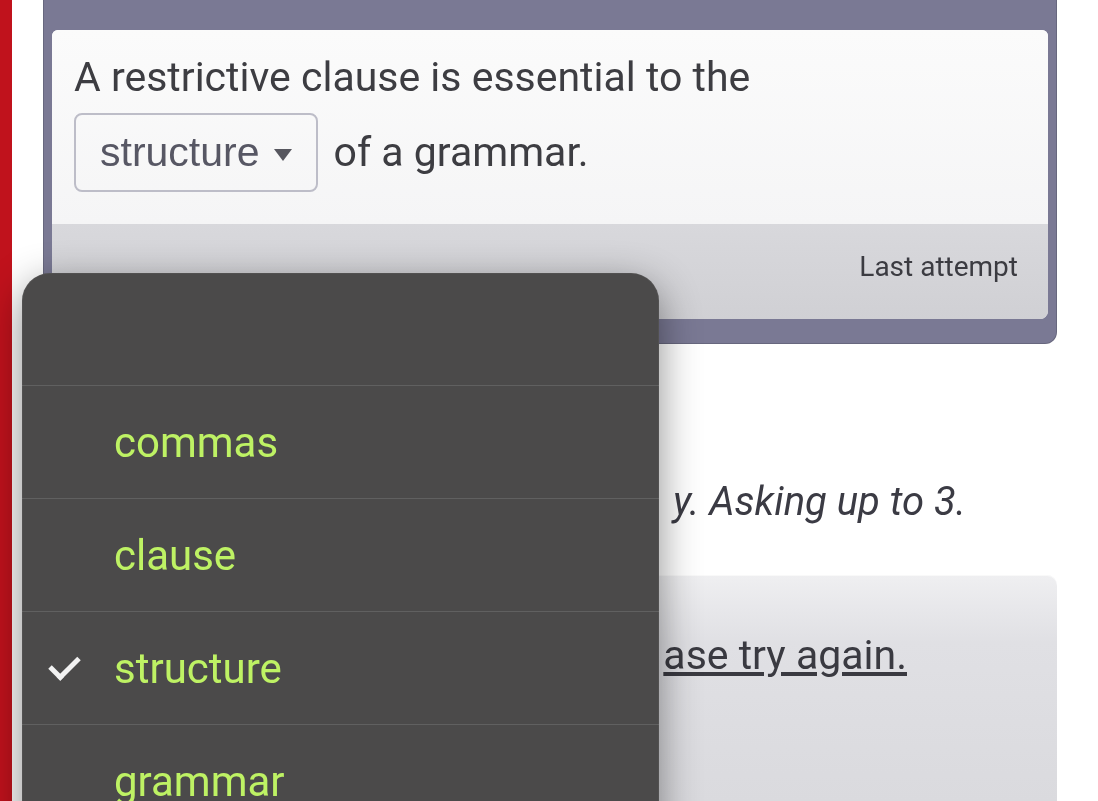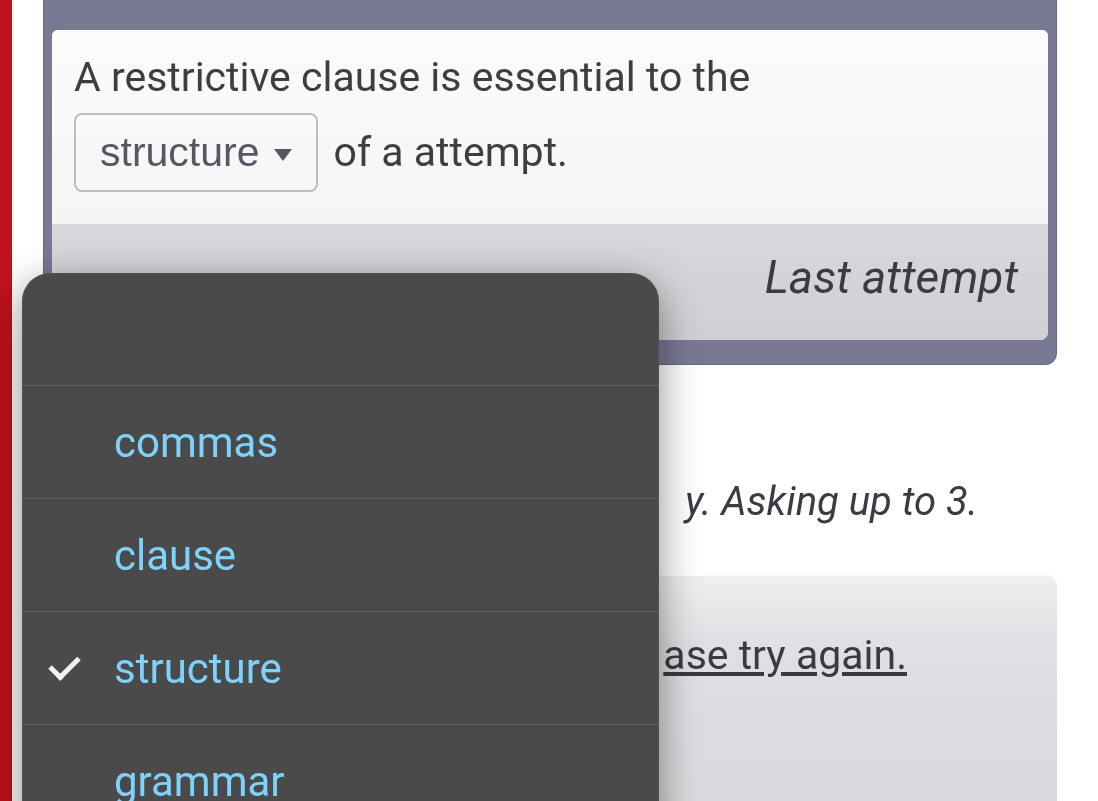--- a/index.html
+++ b/index.html
@@ -97,29 +97,28 @@
     border-top: 12px solid #57575f;
     margin-top: 4px;
   }
 
   .status-strip {
     background: linear-gradient(to bottom, #d8d8dc, #d0d0d4);
     padding: 26px 30px 36px 30px;
     text-align: right;
   }
   .status-strip span {
-    font-size: 46px;
-    font-style: italic;
+    font-size: 28px;
     color: #3b3b41;
   }
 
   
   .hint {
     position: absolute;
-    right: 120px;
+    right: 132px;
     top: 478px;
     font-size: 40px;
     font-style: italic;
     color: #3b3b44;
     white-space: nowrap;
   }
 
   
   .feedback-card {
     position: absolute;
@@ -156,21 +155,21 @@
   .popover .header {
     height: 112px;
     border-bottom: 1px solid rgba(255,255,255,0.12);
   }
   .popover .opt {
     height: 112px;
     border-bottom: 1px solid rgba(255,255,255,0.12);
     display: flex;
     align-items: center;
     font-size: 42px;
-    color: #7dd3fc;
+    color: #bef264;
     padding-left: 92px;
     position: relative;
     cursor: pointer;
   }
   .popover .opt:last-child { border-bottom: none; }
   .popover .opt.selected::before {
     content: '';
     position: absolute;
     left: 34px;
     top: 50%;
@@ -193,21 +192,21 @@
 
       <div class="prompt">
         <div class="line">
           <span>A restrictive clause is essential to the</span>
         </div>
         <div class="line row2">
           <button class="select-button">
             <span>structure</span>
             <span class="caret"></span>
           </button>
-          <span>of a attempt.</span>
+          <span>of a grammar.</span>
         </div>
       </div>
 
       <div class="status-strip">
         <span>Last attempt</span>
       </div>
 
     </div>
   </div>
 

